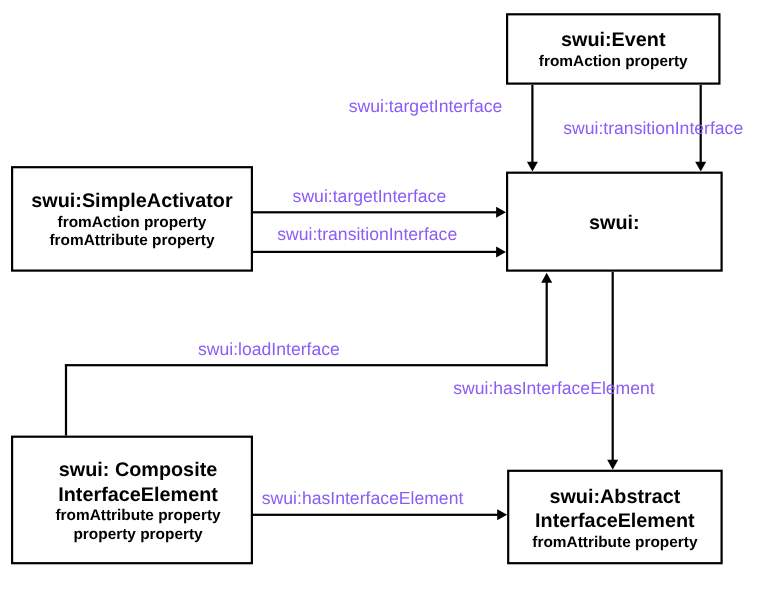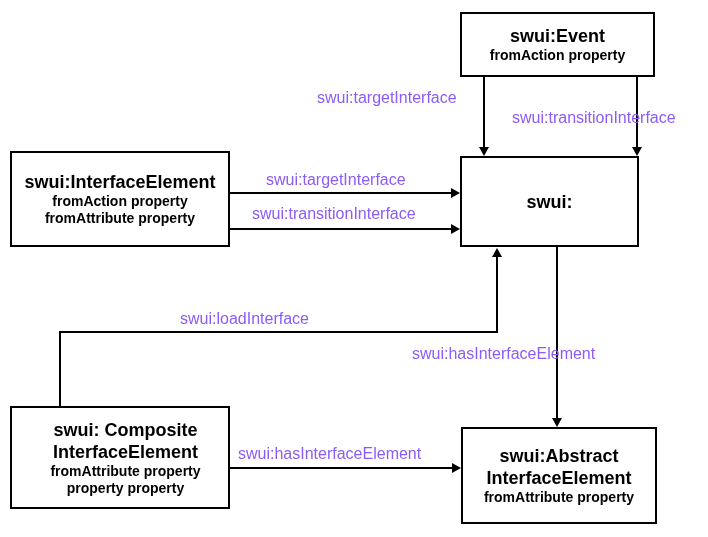--- a/index.html
+++ b/index.html
@@ -113,49 +113,49 @@
 
   <div class="node" style="left:460px; top:12px; width:195px; height:65px;">
     <div class="node-title">swui:Event</div>
     <div class="node-prop">
       <span>fromAction</span>
       <span class="kind">property</span>
     </div>
   </div>
 
   <div class="node" style="left:10px; top:151px; width:220px; height:96px;">
-    <div class="node-title">swui:InterfaceElement</div>
+    <div class="node-title">swui:SimpleActivator</div>
     <div class="node-prop">
       <span>fromAction</span>
       <span class="kind">property</span>
     </div>
     <div class="node-prop">
       <span>fromAttribute</span>
       <span class="kind">property</span>
     </div>
   </div>
 
-  <div class="node" style="left:460px; top:156px; width:179px; height:91px;gap:36px;">
+  <div class="node" style="left:460px; top:156px; width:197px; height:91px;gap:36px;">
     <div class="node-title">swui:</div>
   </div>
 
-  <div class="node" style="left:10px; top:406px; width:220px; height:103px;padding-left:11px;">
+  <div class="node" style="left:10px; top:396px; width:220px; height:117px;padding-left:11px;">
     <div class="node-title">swui: Composite</div>
     <div class="node-title">InterfaceElement</div>
     <div class="node-prop">
       <span>fromAttribute</span>
       <span class="kind">property</span>
     </div>
     <div class="node-prop">
       <span>property</span>
       <span class="kind">property</span>
     </div>
   </div>
 
-  <div class="node" style="left:461px; top:427px; width:196px; height:97px;">
+  <div class="node" style="left:461px; top:427px; width:196px; height:86px;">
     <div class="node-title">swui:Abstract</div>
     <div class="node-title">InterfaceElement</div>
     <div class="node-prop">
       <span>fromAttribute</span>
       <span class="kind">property</span>
     </div>
   </div>
 
 </div>
 

